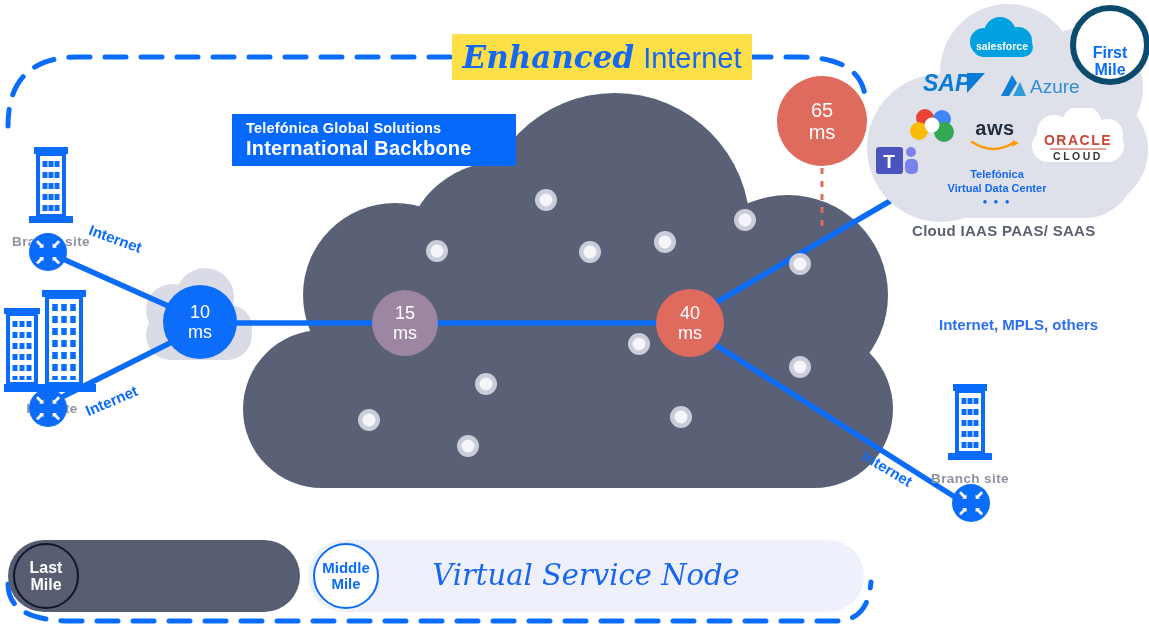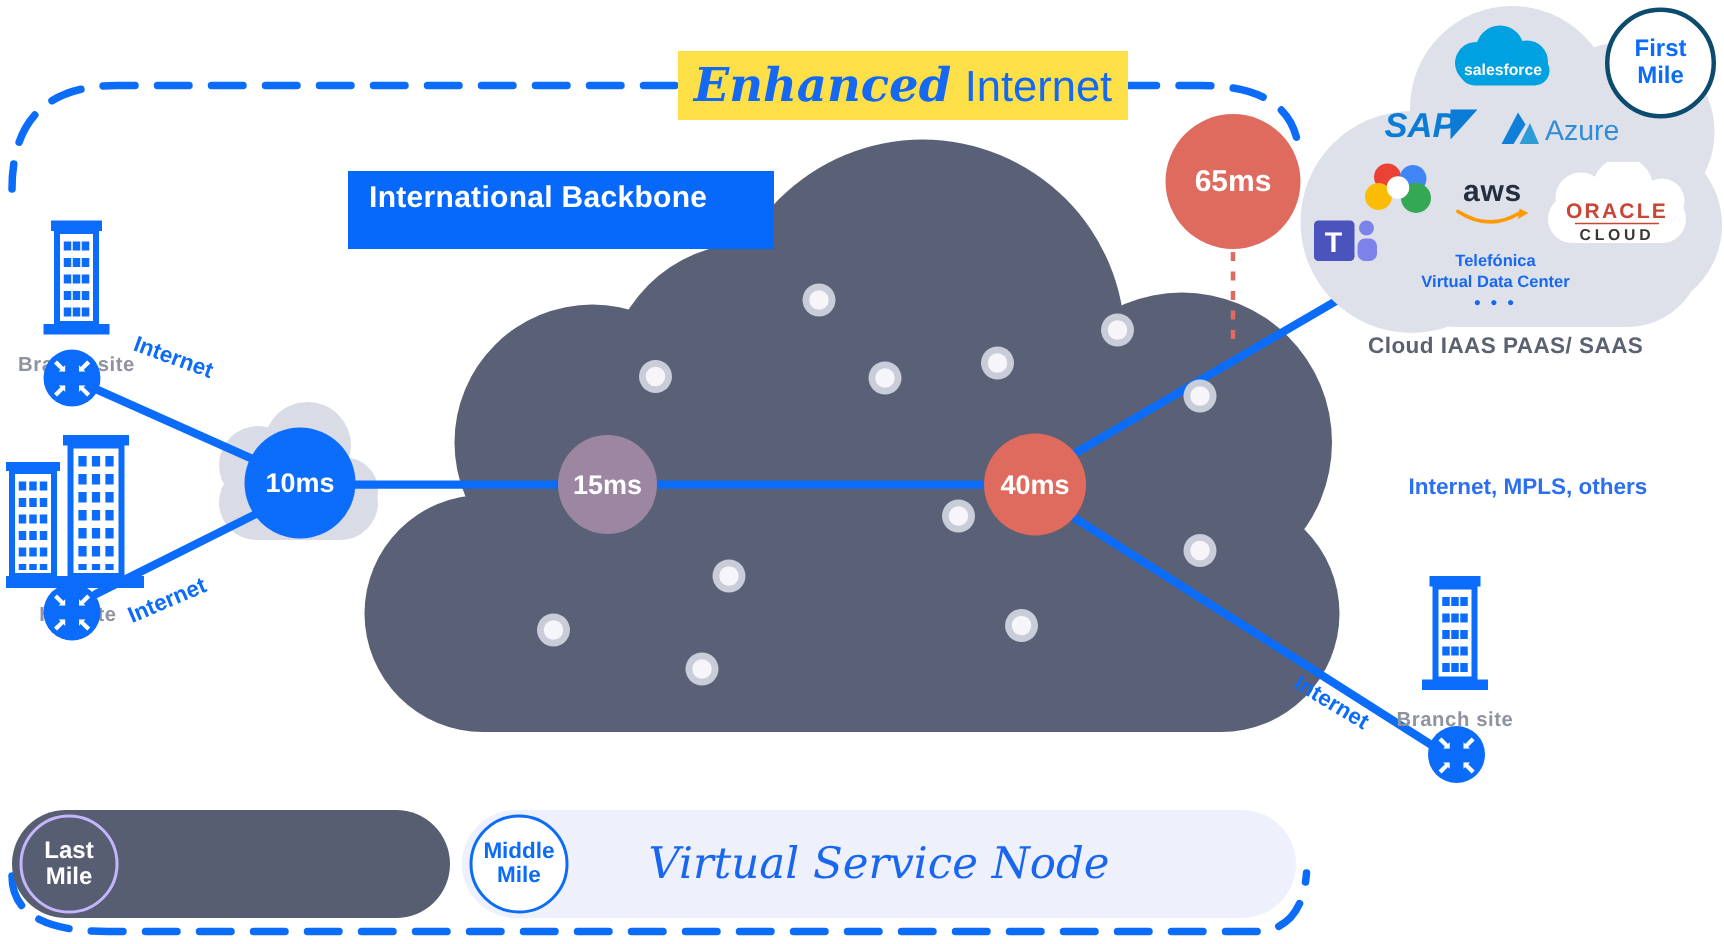--- a/index.html
+++ b/index.html
@@ -14,22 +14,22 @@
   .title .em{font-family:"DejaVu Serif",serif;font-style:italic;font-weight:700;font-size:31px;}
   .title .rest{font-size:29px;font-weight:400;margin-left:9px;}
 
   
   .banner{position:absolute;left:232px;top:114px;width:284px;height:52px;background:#0669FB;
           color:#fff;padding:6px 0 0 14px;box-sizing:border-box;}
   .banner .l1{font-size:14.5px;font-weight:700;letter-spacing:.2px;}
   .banner .l2{font-size:20px;font-weight:700;letter-spacing:.2px;margin-top:1px;}
 
   
-  .ms{position:absolute;border-radius:50%;color:#fff;display:flex;flex-direction:row;
-      align-items:center;justify-content:center;font-size:18px;font-weight:700;line-height:1.12;text-align:right;}
+  .ms{position:absolute;border-radius:50%;color:#fff;display:flex;flex-direction:column;
+      align-items:center;justify-content:center;font-size:18px;font-weight:400;line-height:1.12;text-align:right;}
   .ms10{left:163px;top:285px;width:74px;height:74px;background:#0D6DFB;}
   .ms15{left:372px;top:290px;width:66px;height:66px;background:#9C86A2;}
   .ms40{left:656px;top:289px;width:68px;height:68px;background:#DF6B5E;}
   .ms65{left:777px;top:76px;width:90px;height:90px;background:#DF6B5E;font-size:20px;}
 
   
   .site{position:absolute;text-align:center;}
   .site .lbl{margin-top:5px;font-size:13.5px;font-weight:600;color:#8F939F;letter-spacing:.4px;}
 
   
@@ -38,35 +38,35 @@
       font-size:12px;line-height:1;padding:3px;box-sizing:border-box;}
 
   
   .inet{position:absolute;color:#0B6CFB;font-size:15px;font-weight:700;white-space:nowrap;}
 
   .transport{position:absolute;left:903px;top:316px;color:#2D6FF3;font-size:15px;font-weight:600;margin-left:36px;}
   .caption{position:absolute;left:912px;top:222px;color:#5A6170;font-size:15px;font-weight:700;letter-spacing:.3px;}
 
   
   .first-mile{position:absolute;left:1070px;top:5px;width:68px;height:68px;border-radius:50%;
-      background:#fff;border:3px solid #0c4a6e;color:#0B6CFA;display:flex;flex-direction:column;
-      align-items:center;justify-content:center;font-size:16px;font-weight:800;line-height:1.1;}
+      background:#fff;border:6px solid #0c4a6e;color:#0B6CFA;display:flex;flex-direction:column;
+      align-items:center;justify-content:flex-end;font-size:16px;font-weight:800;line-height:1.1;}
   .aws{position:absolute;left:969px;top:118px;width:52px;text-align:center;}
   .aws .t{font-size:20px;font-weight:700;color:#232F3E;line-height:1;letter-spacing:.5px;}
   .tvdc{position:absolute;left:932px;top:168px;width:130px;text-align:center;color:#1668F0;
         font-size:11px;font-weight:700;line-height:1.25;}
   .tvdc .dots{font-size:8px;letter-spacing:2px;margin-top:1px;}
 
   
   .pill{position:absolute;top:540px;height:72px;border-radius:36px;}
   .pill-carrier{left:8px;width:292px;background:#575E72;}
   .pill-vsn{left:308px;width:556px;background:#EEF1FB;}
   .mile{position:absolute;top:3px;width:62px;height:62px;border-radius:50%;display:flex;
         flex-direction:column;align-items:center;justify-content:center;font-weight:700;line-height:1.08;}
-  .mile-last{left:5px;border:2px solid #c4b5fd;color:#fff;font-size:16px;}
+  .mile-last{left:5px;border:2px solid #0f172a;color:#fff;font-size:16px;}
   .mile-middle{left:5px;border:2.5px solid #0B6CFA;background:#fff;color:#0B6CFA;font-size:15px;}
   .pill-text{position:absolute;inset:0;text-align:center;font-family:"DejaVu Serif",serif;
              font-style:italic;line-height:70px;white-space:nowrap;}
   .pill-carrier .pill-text{color:#fff;font-size:27px;left:58px;}
   .pill-vsn .pill-text{color:#1A67EF;font-size:29px;}
 
   svg text{font-family:"Liberation Sans",sans-serif;}
 </style>
 </head>
 <body>
@@ -164,20 +164,21 @@
       <circle cx="1090" cy="150" r="58"></circle>
       <rect x="920" y="118" width="215" height="100" rx="50"></rect>
     </g>
   </svg>
 
   <div class="title">
     <span class="em">Enhanced</span><span class="rest">Internet</span>
   </div>
 
   <div class="banner">
+    <div class="l1">Telefónica Global Solutions</div>
     <div class="l2">International Backbone</div>
   </div>
 
   <div class="ms ms10">
     <span>10</span>
     <span>ms</span>
   </div>
   <div class="ms ms15">
     <span>15</span>
     <span>ms</span>

